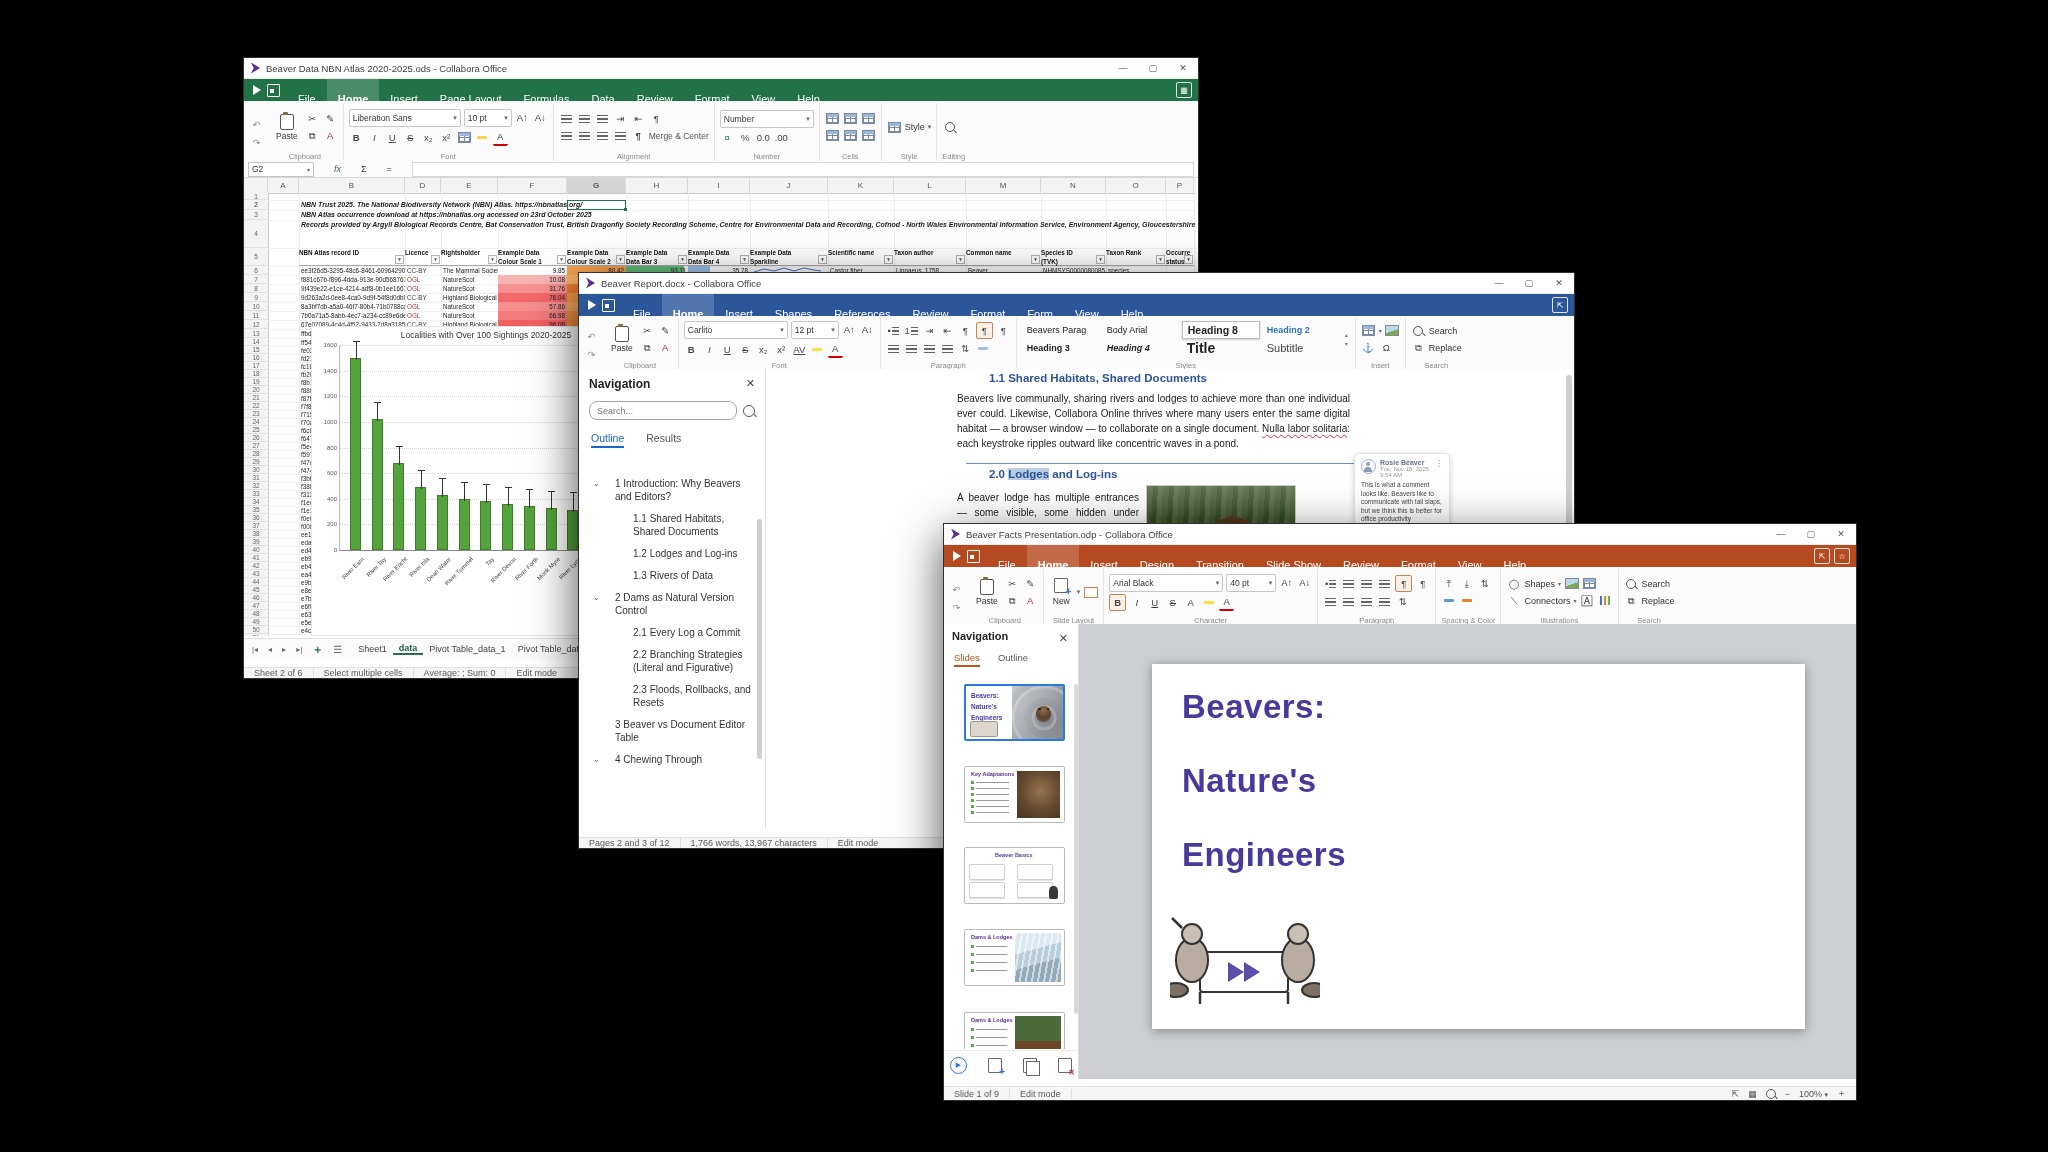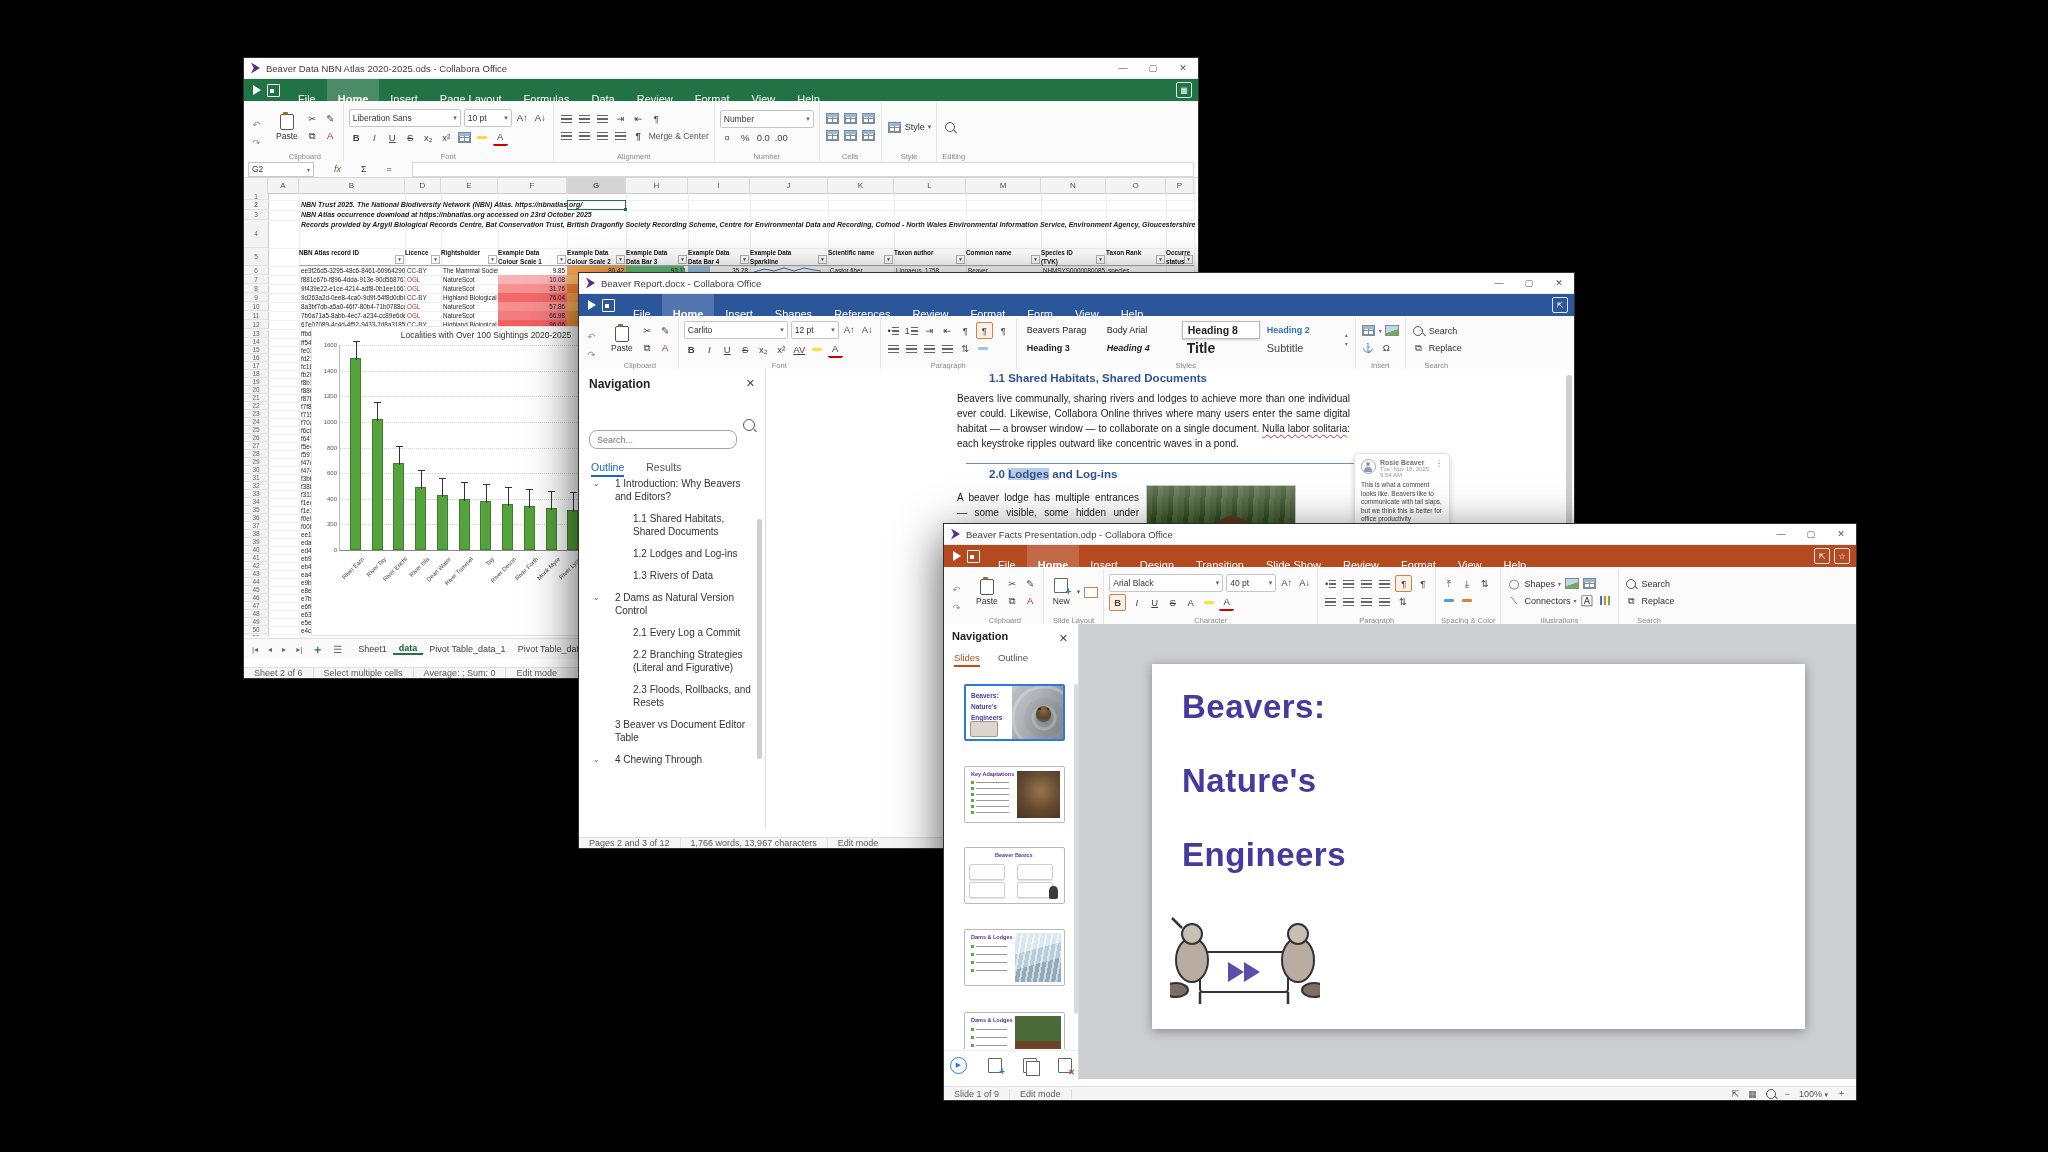--- a/index.html
+++ b/index.html
@@ -93,21 +93,21 @@
   .stab.active{color:#185c37;font-weight:bold;border-bottom:2px solid #217346;}
   
   #writer{left:578px;top:272px;width:995px;height:575px;z-index:2;}
   #writer .menubar{background:#2b579a;}
   #writer .toolbar{height:54px;}
   #writer-body{position:absolute;left:0;top:96px;right:0;bottom:19px;display:flex;}
   #w-nav{width:187px;border-right:1px solid #ddd;background:#fff;position:relative;padding:8px 10px;box-sizing:border-box;}
   .nav-title{font-size:12px;font-weight:bold;color:#222;}
   .nav-x{position:absolute;right:10px;top:8px;font-size:11px;color:#444;}
   .nav-search{margin-top:10px;display:flex;align-items:center;gap:6px;}
-  .nav-search input{flex:1;height:17px;border:1px solid #a austere;margin-top:29px;}
+  .nav-search input{flex:1;height:17px;border:1px solid #a austere;}
   .nav-search input{border:1px solid #ab9cc9;border-radius:8px;font-size:9px;padding:0 7px;color:#555;outline:none;font-family:"Liberation Sans",sans-serif;}
   .nav-tabs{display:flex;gap:22px;margin:12px 2px 10px;font-size:10.5px;color:#555;}
   .nav-tab.active{color:#1b66c9;border-bottom:2px solid #1b66c9;padding-bottom:2px;}
   #w-outline{position:absolute;left:10px;right:14px;top:108px;bottom:4px;overflow:hidden;font-size:10px;color:#333;line-height:13px;}
   .ol-item{position:relative;margin-bottom:9px;}
   .ol-item.l1{padding-left:26px;}
   .ol-item.l2{padding-left:44px;}
   .ol-chev{position:absolute;left:4px;top:0;font-size:8px;color:#555;}
   .w-scroll{position:absolute;right:3px;top:150px;width:5px;height:240px;background:#cfcfcf;border-radius:3px;}
   #w-doc{flex:1;background:#fff;position:relative;overflow:hidden;}

